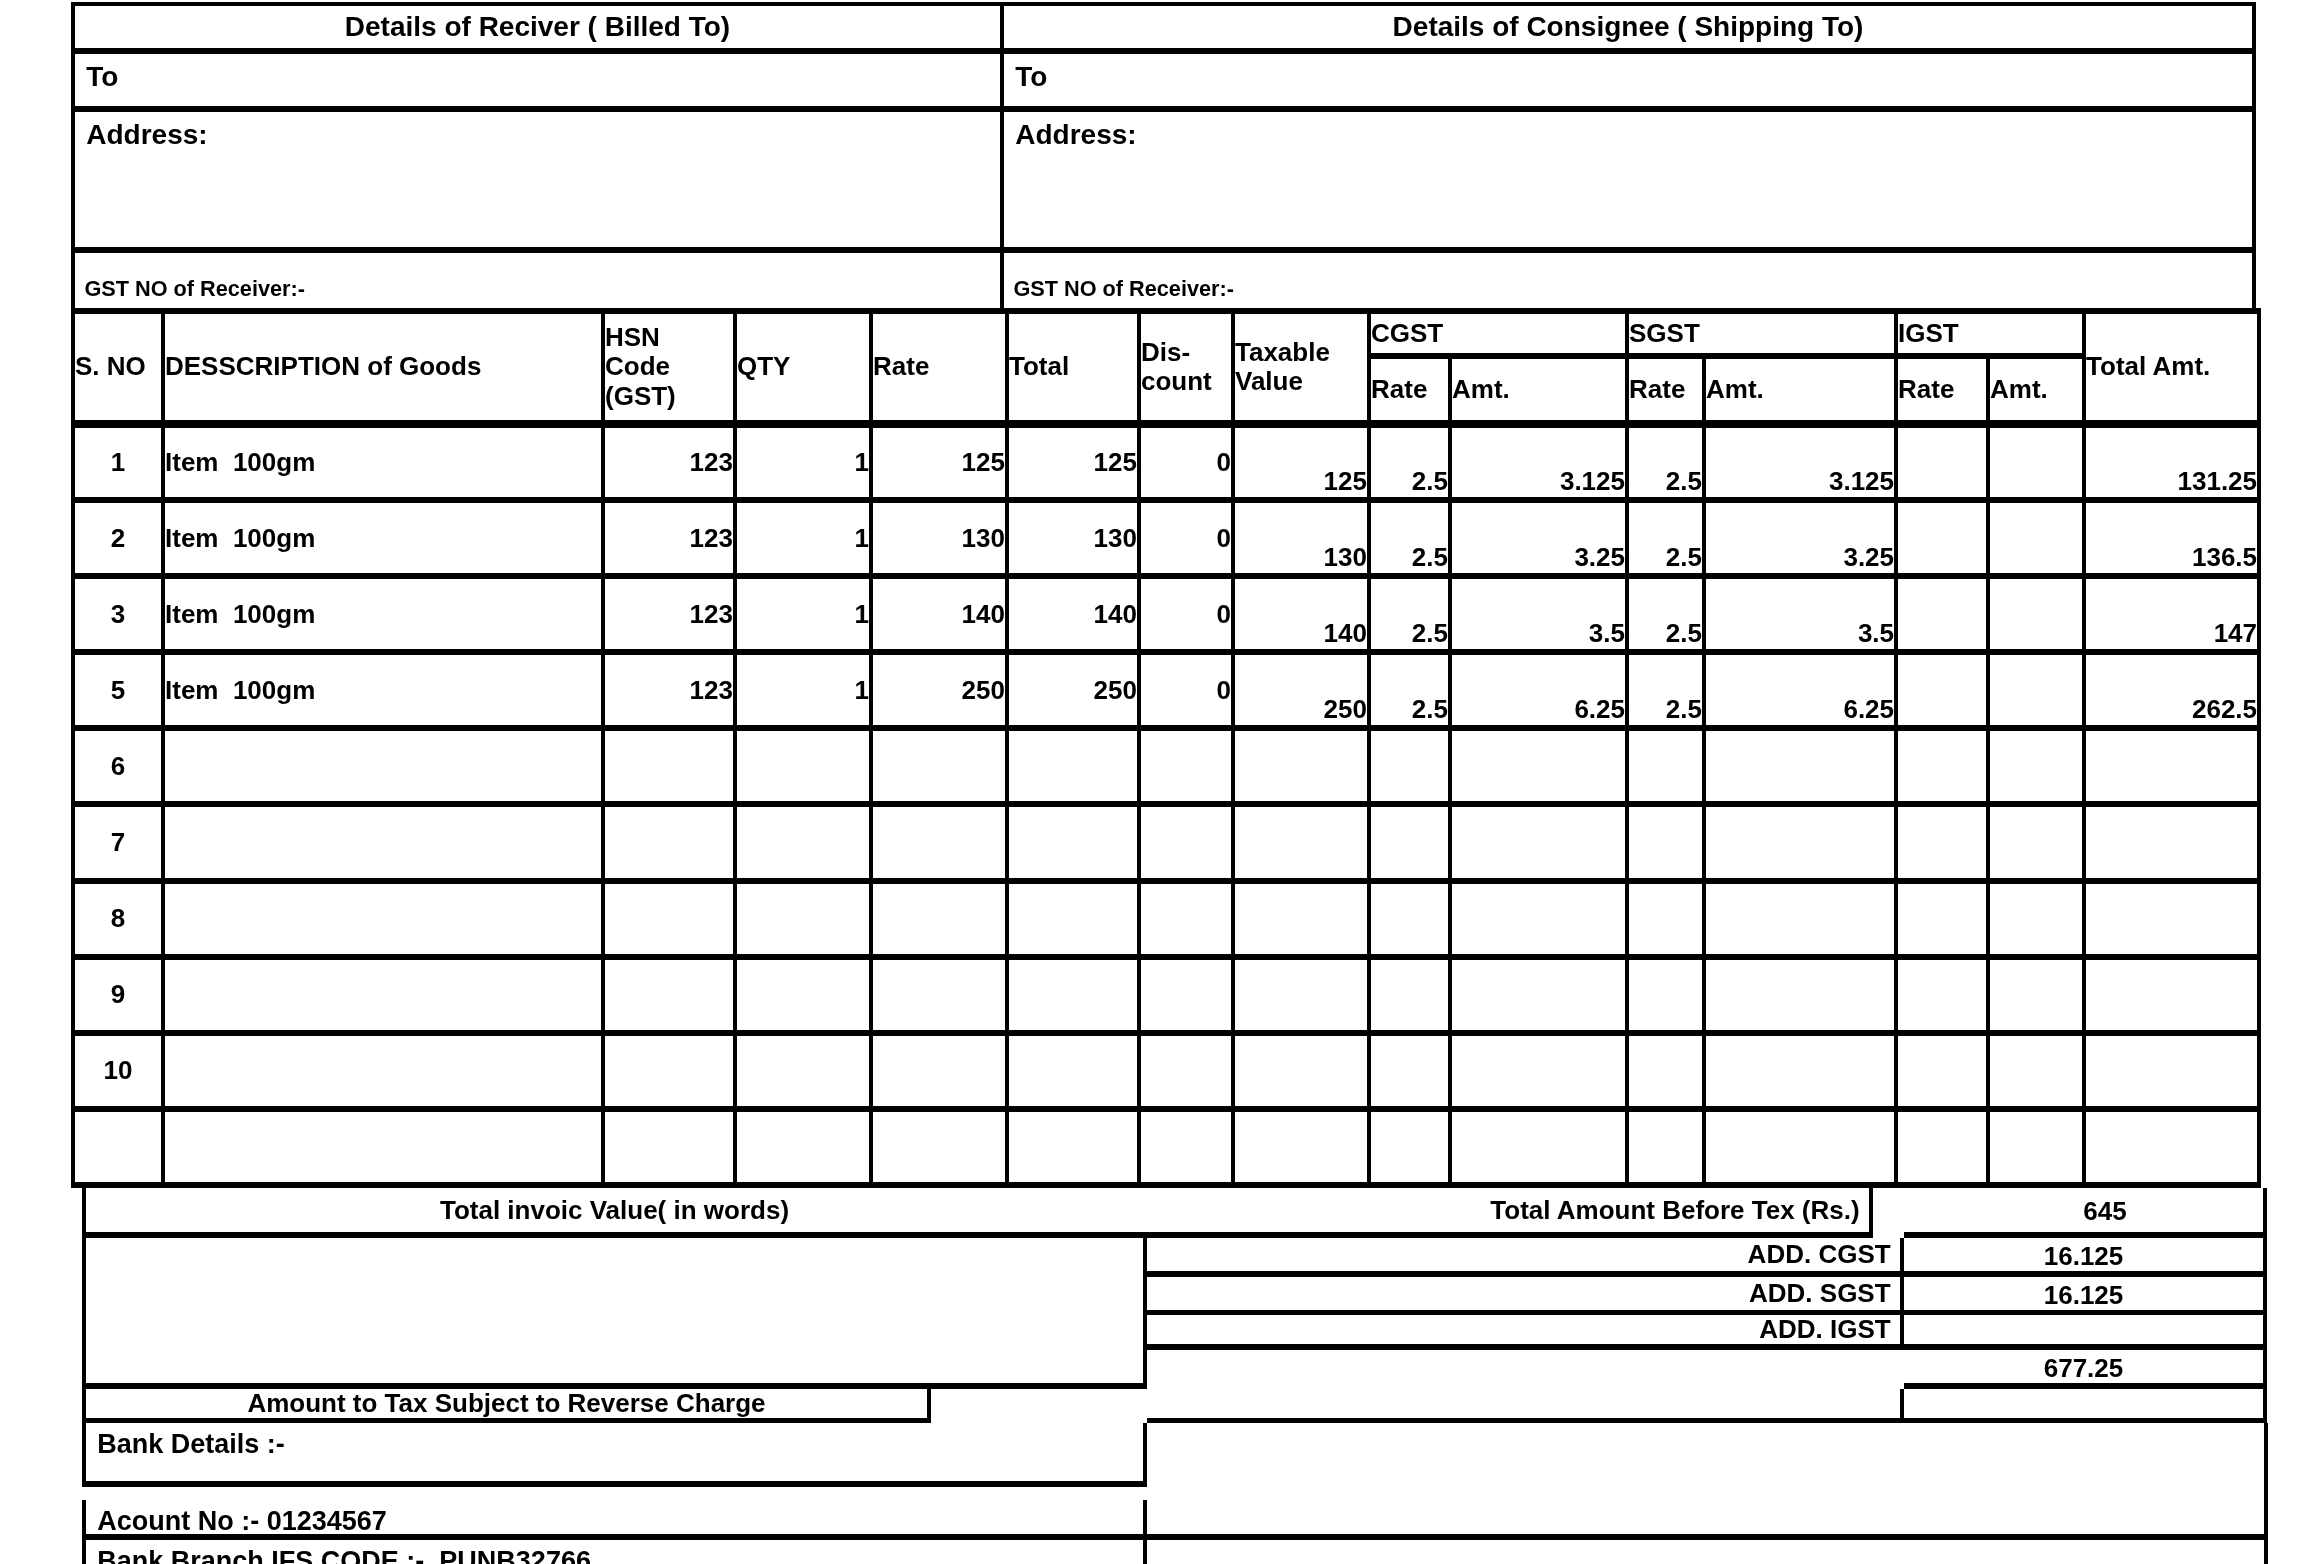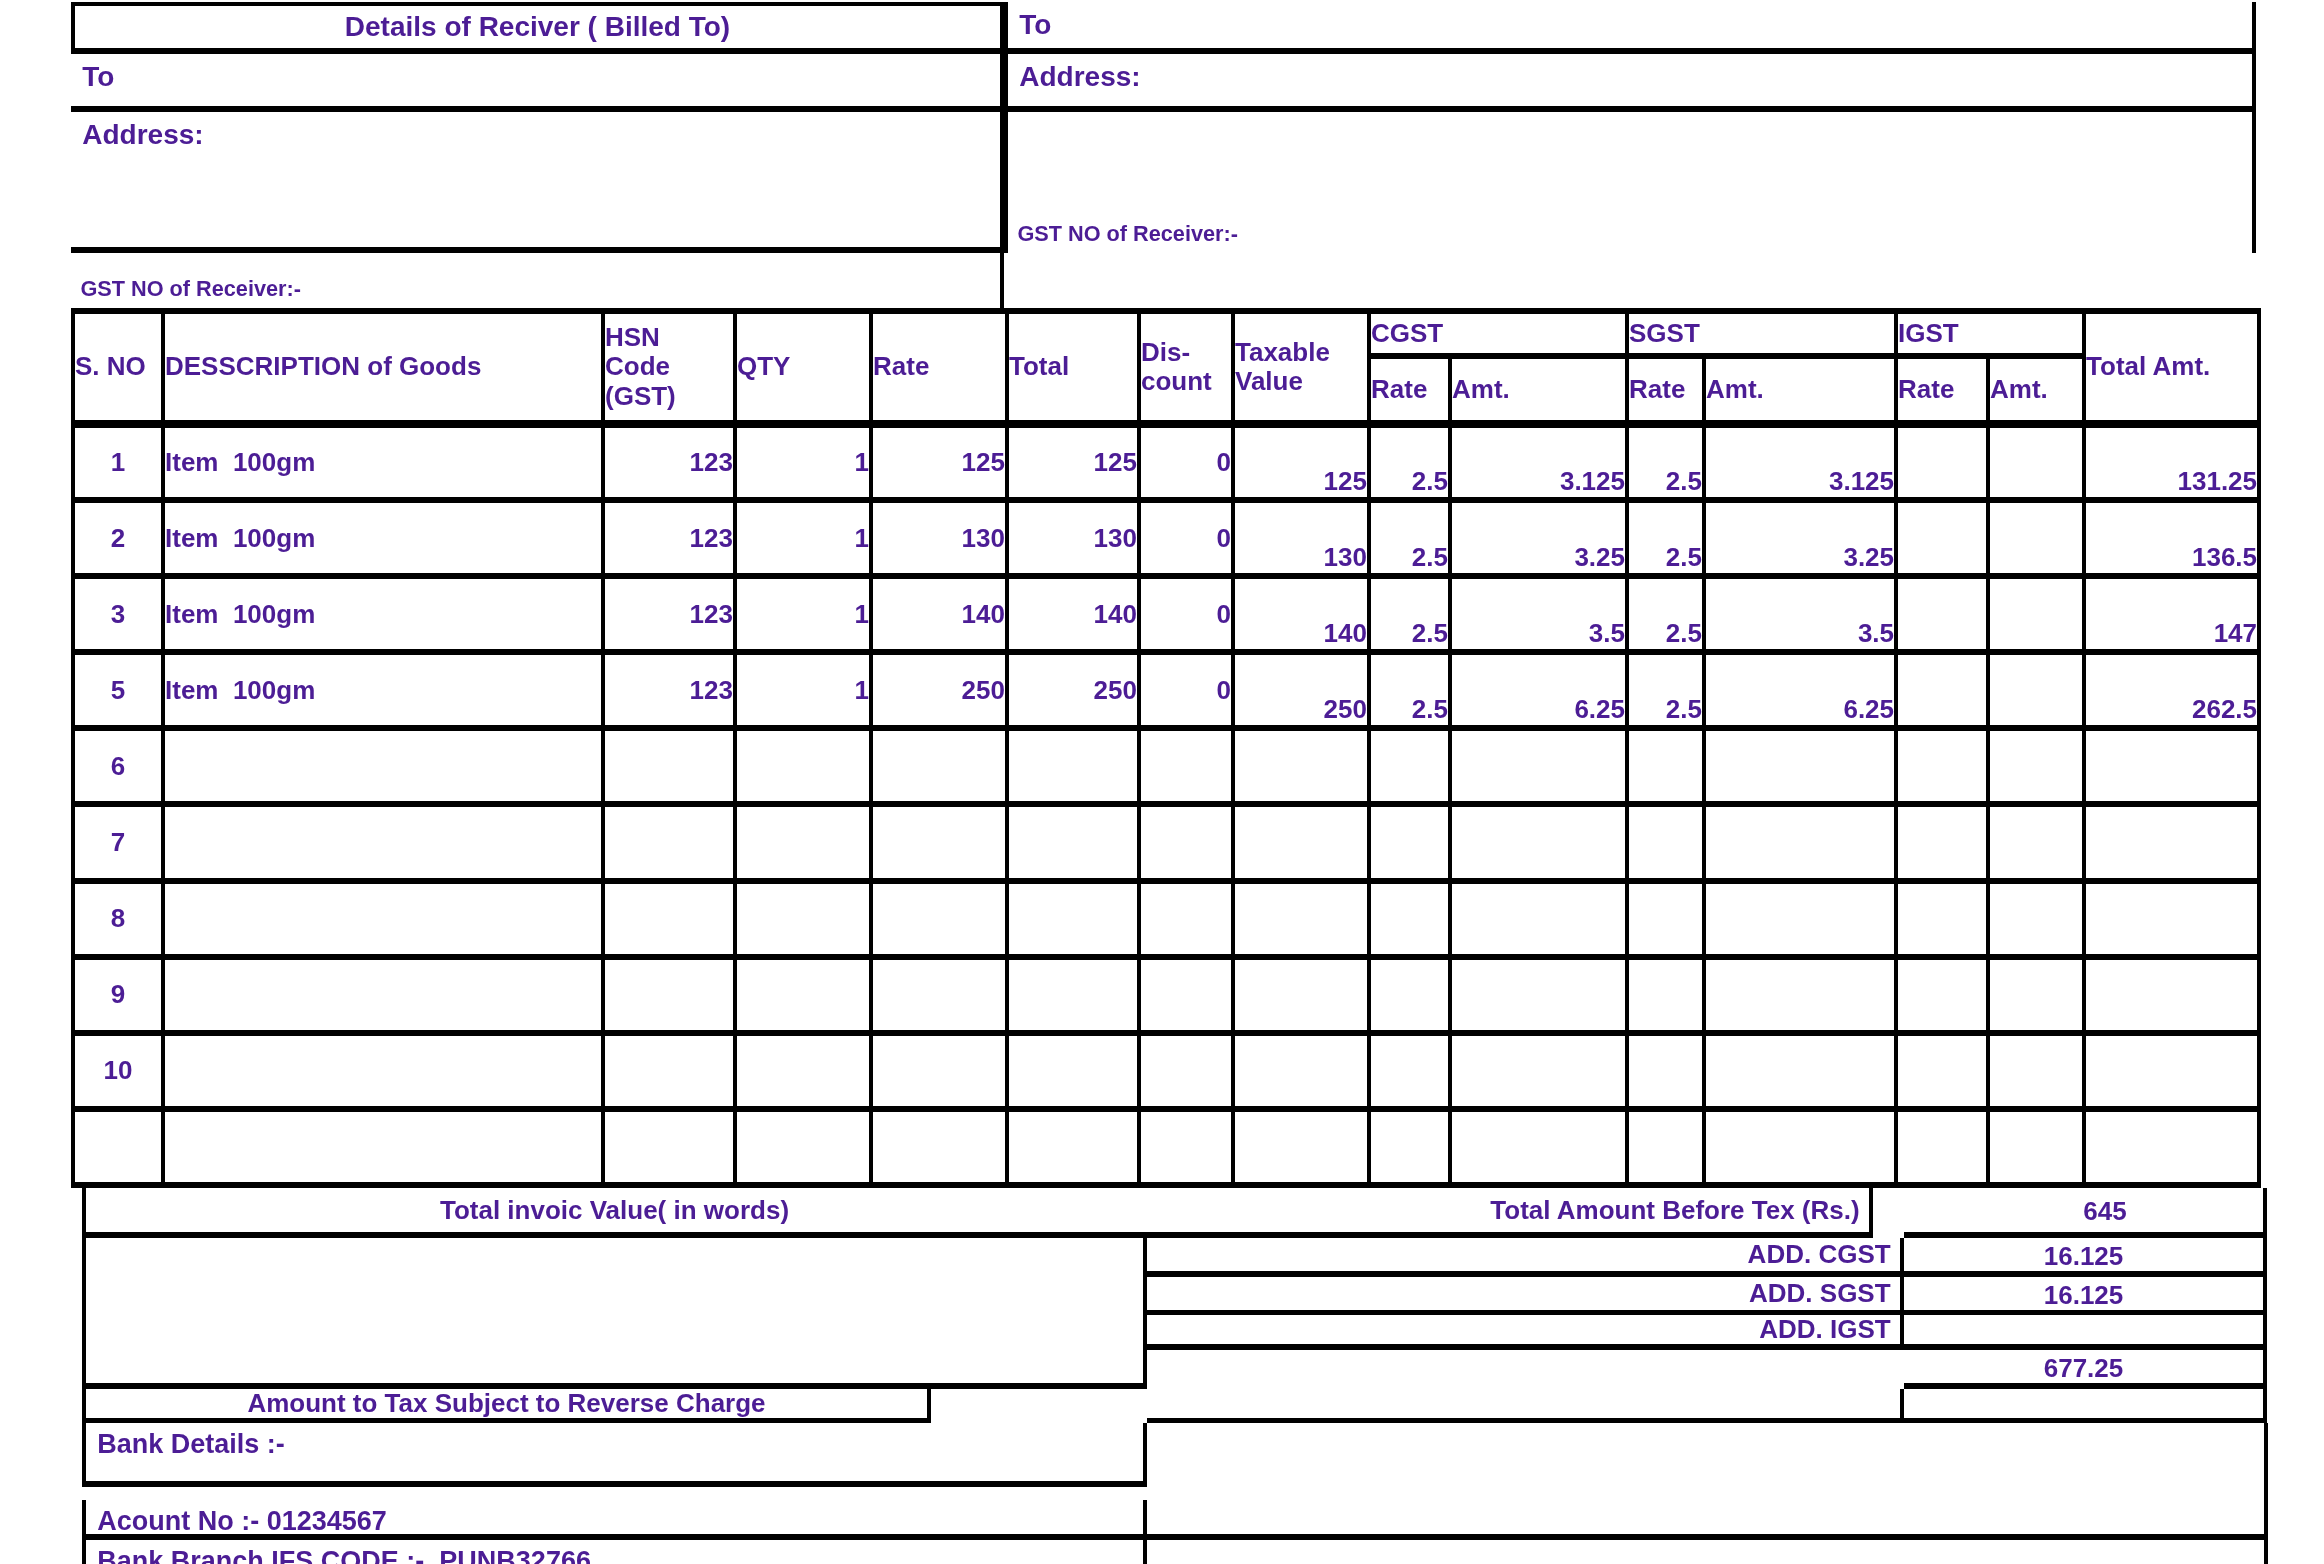--- a/index.html
+++ b/index.html
@@ -1,18 +1,18 @@
 <!DOCTYPE html>
 <html style="font-size:15px"><head>
 <meta charset="utf-8">
 <style>
   html,body{margin:0;padding:0;background:#ffffff;}
   .sheet{
     position:relative;width:2325px;height:1564px;background:#fff;
-    font-family:"Liberation Sans",sans-serif;font-weight:bold;color:#4c1d95;
+    font-family:"Liberation Sans",sans-serif;font-weight:bold;color:#000000;
     overflow:hidden;
   }
   
   .top{position:absolute;left:71px;top:1.9px;width:2186px;height:306px;
        display:grid;grid-template-columns:933px 1252px;grid-template-rows:52px 58px 141px 55px;}
   .tcell{box-sizing:border-box;border-right:4.7px solid #000;border-bottom:6.6px solid #000;background:#fff;}
   .tcell.first-col{border-left:4.7px solid #000;}
   .tcell.first-row{border-top:4.7px solid #000;}
   .tcell.last-row{border-bottom:none;}
   .panel-title{display:flex;align-items:center;justify-content:center;font-size:28px;}
@@ -43,20 +43,21 @@
   .val{display:flex;align-items:center;justify-content:center;padding-top:3.8px;}
   .bank-text{font-size:27px;padding:5.6px 11.3px;white-space:pre;}
 </style>
 </head>
 <body>
 
 <div class="sheet">
 
   <div class="top">
     <div class="tcell first-col first-row panel-title">Details of Reciver ( Billed To)</div>
+    <div class="tcell first-row panel-title">Details of Consignee ( Shipping To)</div>
 
     <div class="tcell first-col to-field">To</div>
     <div class="tcell to-field">To</div>
 
     <div class="tcell first-col addr-field">Address:</div>
     <div class="tcell addr-field">Address:</div>
 
     <div class="tcell first-col last-row gst-field">GST NO of Receiver:-</div>
     <div class="tcell last-row gst-field">GST NO of Receiver:-</div>
   </div>

